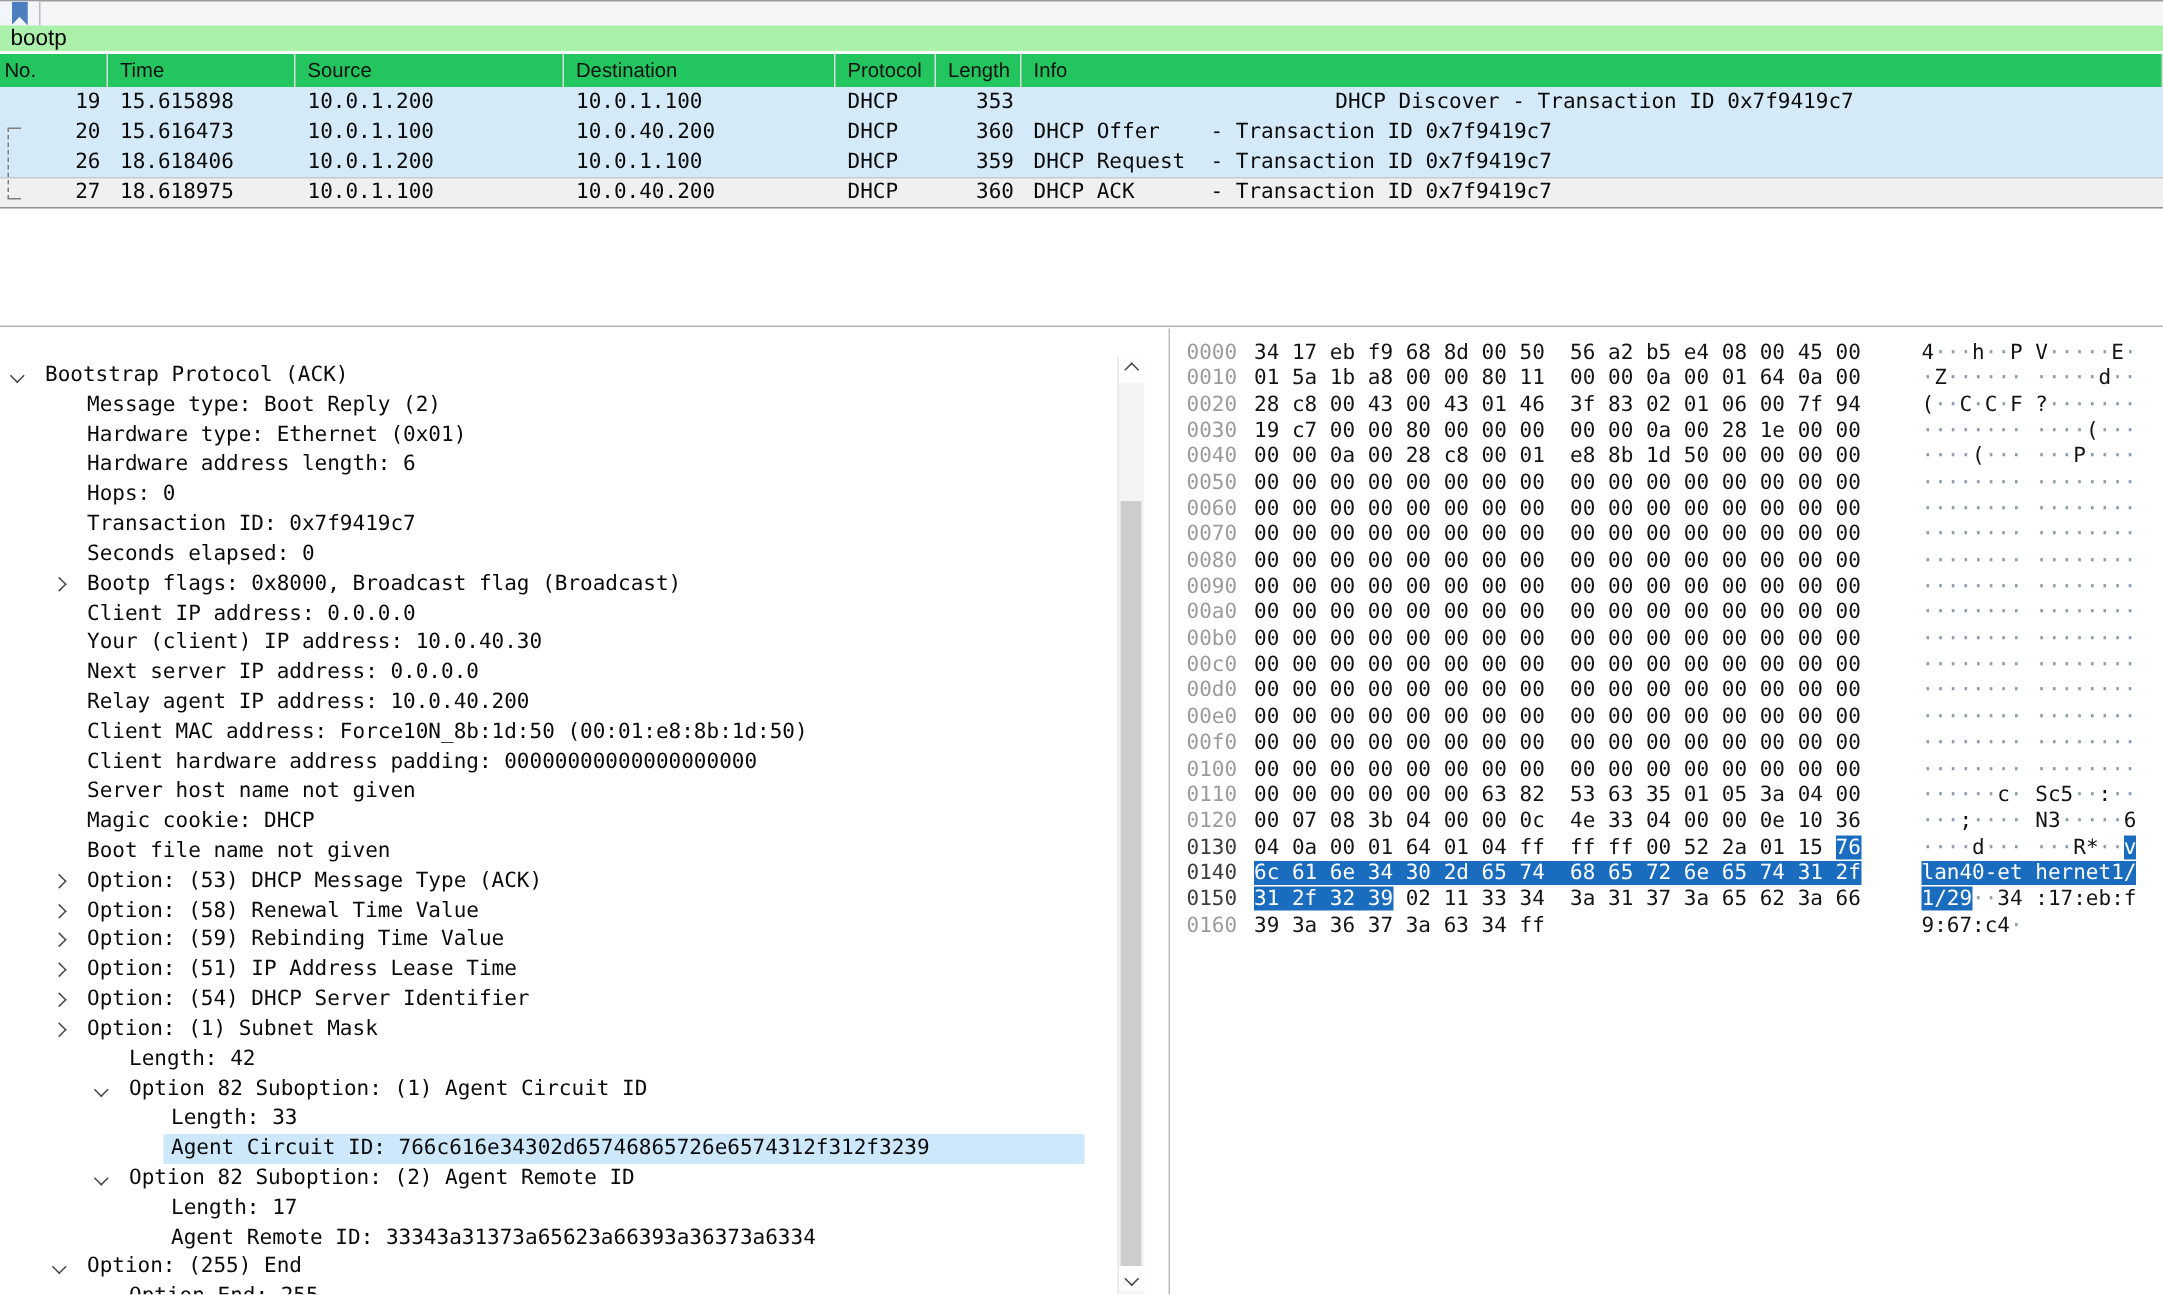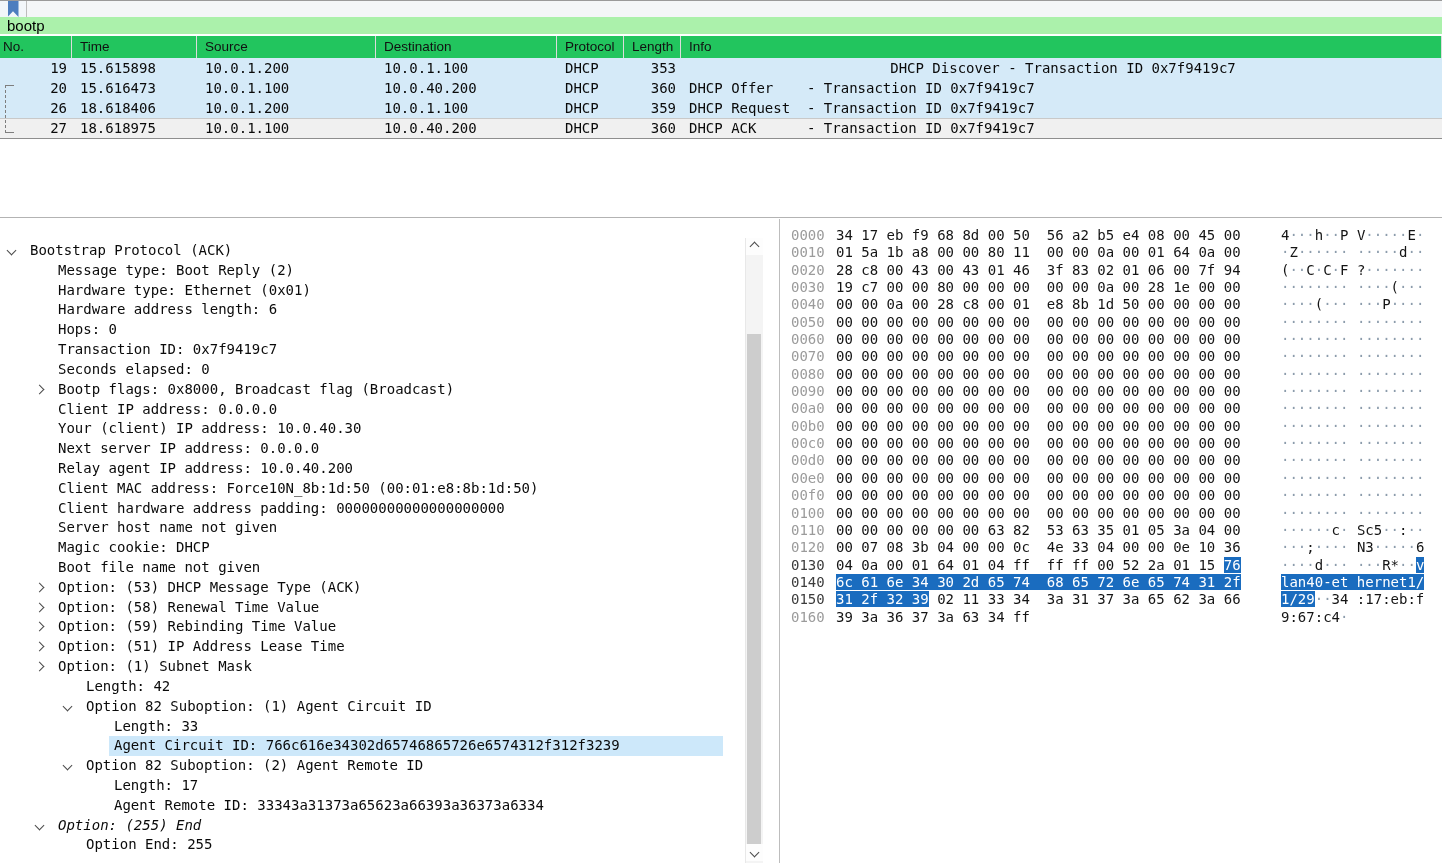--- a/index.html
+++ b/index.html
@@ -156,29 +156,30 @@
         <div class="tree-row"><span class="tree-text" style="margin-left: 58px;">Relay agent IP address: 10.0.40.200</span></div>
         <div class="tree-row"><span class="tree-text" style="margin-left: 58px;">Client MAC address: Force10N_8b:1d:50 (00:01:e8:8b:1d:50)</span></div>
         <div class="tree-row"><span class="tree-text" style="margin-left: 58px;">Client hardware address padding: 00000000000000000000</span></div>
         <div class="tree-row"><span class="tree-text" style="margin-left: 58px;">Server host name not given</span></div>
         <div class="tree-row"><span class="tree-text" style="margin-left: 58px;">Magic cookie: DHCP</span></div>
         <div class="tree-row"><span class="tree-text" style="margin-left: 58px;">Boot file name not given</span></div>
         <div class="tree-row"><span class="chev r-right" style="left: 36px;"></span><span class="tree-text" style="margin-left: 58px;">Option: (53) DHCP Message Type (ACK)</span></div>
         <div class="tree-row"><span class="chev r-right" style="left: 36px;"></span><span class="tree-text" style="margin-left: 58px;">Option: (58) Renewal Time Value</span></div>
         <div class="tree-row"><span class="chev r-right" style="left: 36px;"></span><span class="tree-text" style="margin-left: 58px;">Option: (59) Rebinding Time Value</span></div>
         <div class="tree-row"><span class="chev r-right" style="left: 36px;"></span><span class="tree-text" style="margin-left: 58px;">Option: (51) IP Address Lease Time</span></div>
+        <div class="tree-row"><span class="chev r-right" style="left: 36px;"></span><span class="tree-text" style="margin-left: 58px;">Option: (54) DHCP Server Identifier</span></div>
         <div class="tree-row"><span class="chev r-right" style="left: 36px;"></span><span class="tree-text" style="margin-left: 58px;">Option: (1) Subnet Mask</span></div>
         <div class="tree-row"><span class="tree-text" style="margin-left: 86px;">Length: 42</span></div>
         <div class="tree-row"><span class="chev r-down" style="left: 64px;"></span><span class="tree-text" style="margin-left: 86px;">Option 82 Suboption: (1) Agent Circuit ID</span></div>
         <div class="tree-row"><span class="tree-text" style="margin-left: 114px;">Length: 33</span></div>
         <div class="tree-row selected"><div class="sel-bg" style="left: 109px;"></div><span class="tree-text" style="margin-left: 114px;">Agent Circuit ID: 766c616e34302d65746865726e6574312f312f3239</span></div>
         <div class="tree-row"><span class="chev r-down" style="left: 64px;"></span><span class="tree-text" style="margin-left: 86px;">Option 82 Suboption: (2) Agent Remote ID</span></div>
         <div class="tree-row"><span class="tree-text" style="margin-left: 114px;">Length: 17</span></div>
         <div class="tree-row"><span class="tree-text" style="margin-left: 114px;">Agent Remote ID: 33343a31373a65623a66393a36373a6334</span></div>
-        <div class="tree-row"><span class="chev r-down" style="left: 36px;"></span><span class="tree-text" style="margin-left: 58px; font-style: italic;">Option: (255) End</span></div>
+        <div class="tree-row"><span class="chev r-down" style="left: 36px;"></span><span class="tree-text" style="margin-left: 58px;">Option: (255) End</span></div>
         <div class="tree-row"><span class="tree-text" style="margin-left: 86px;">Option End: 255</span></div>
       </div>
     <div class="vscroll">
       <div class="sb-btn up">
         <span class="chev r-up"></span>
       </div>
       <div class="sb-thumb"></div>
       <div class="sb-btn down">
         <span class="chev r-down"></span>
       </div>

